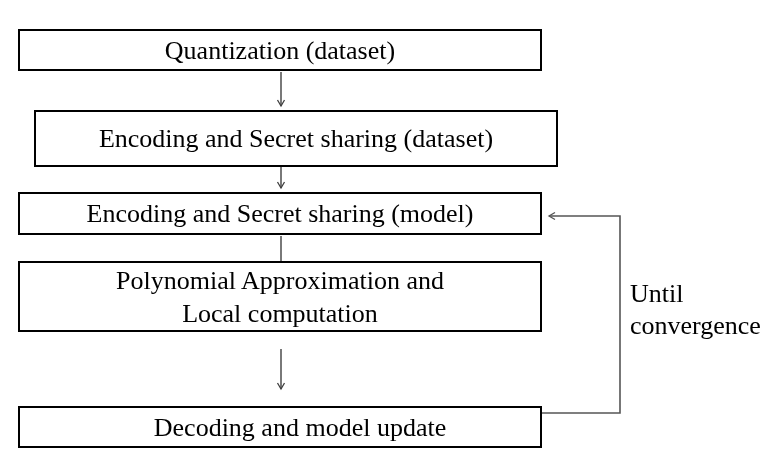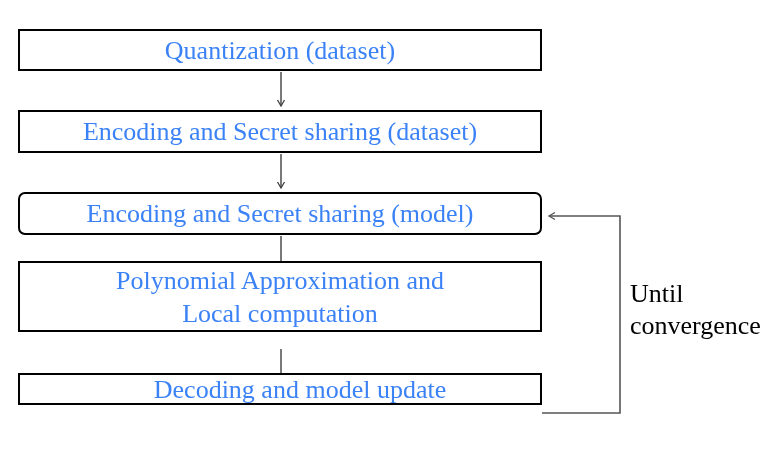--- a/index.html
+++ b/index.html
@@ -30,28 +30,28 @@
     border: 2.5px solid #000000;
     background: #ffffff;
     display: flex;
     align-items: center;
     justify-content: center;
     text-align: center;
   }
   .flow-box .box-label {
     font-size: 26px;
     line-height: 33px;
-    color: #3b82f6;
+    color: #000000;
     white-space: pre-line;
   }
   .box-1 { top: 29px;  height: 42px; }
-  .box-2 { top: 110px; height: 43px; }
-  .box-3 { top: 192px; height: 43px; border-radius: 7px; }
+  .box-2 { top: 110px; height: 57px; margin-left: 16px; }
+  .box-3 { top: 192px; height: 43px; }
   .box-4 { top: 261px; height: 71px; }
-  .box-5 { top: 373px; height: 32px; padding-left: 40px; }
+  .box-5 { top: 406px; height: 42px; padding-left: 40px; }
   .loop-label {
     position: absolute;
     left: 630px;
     top: 278px;
     width: 146px;
     font-size: 26px;
     line-height: 32px;
     color: #000000;
     white-space: pre-line;
     text-align: left;

